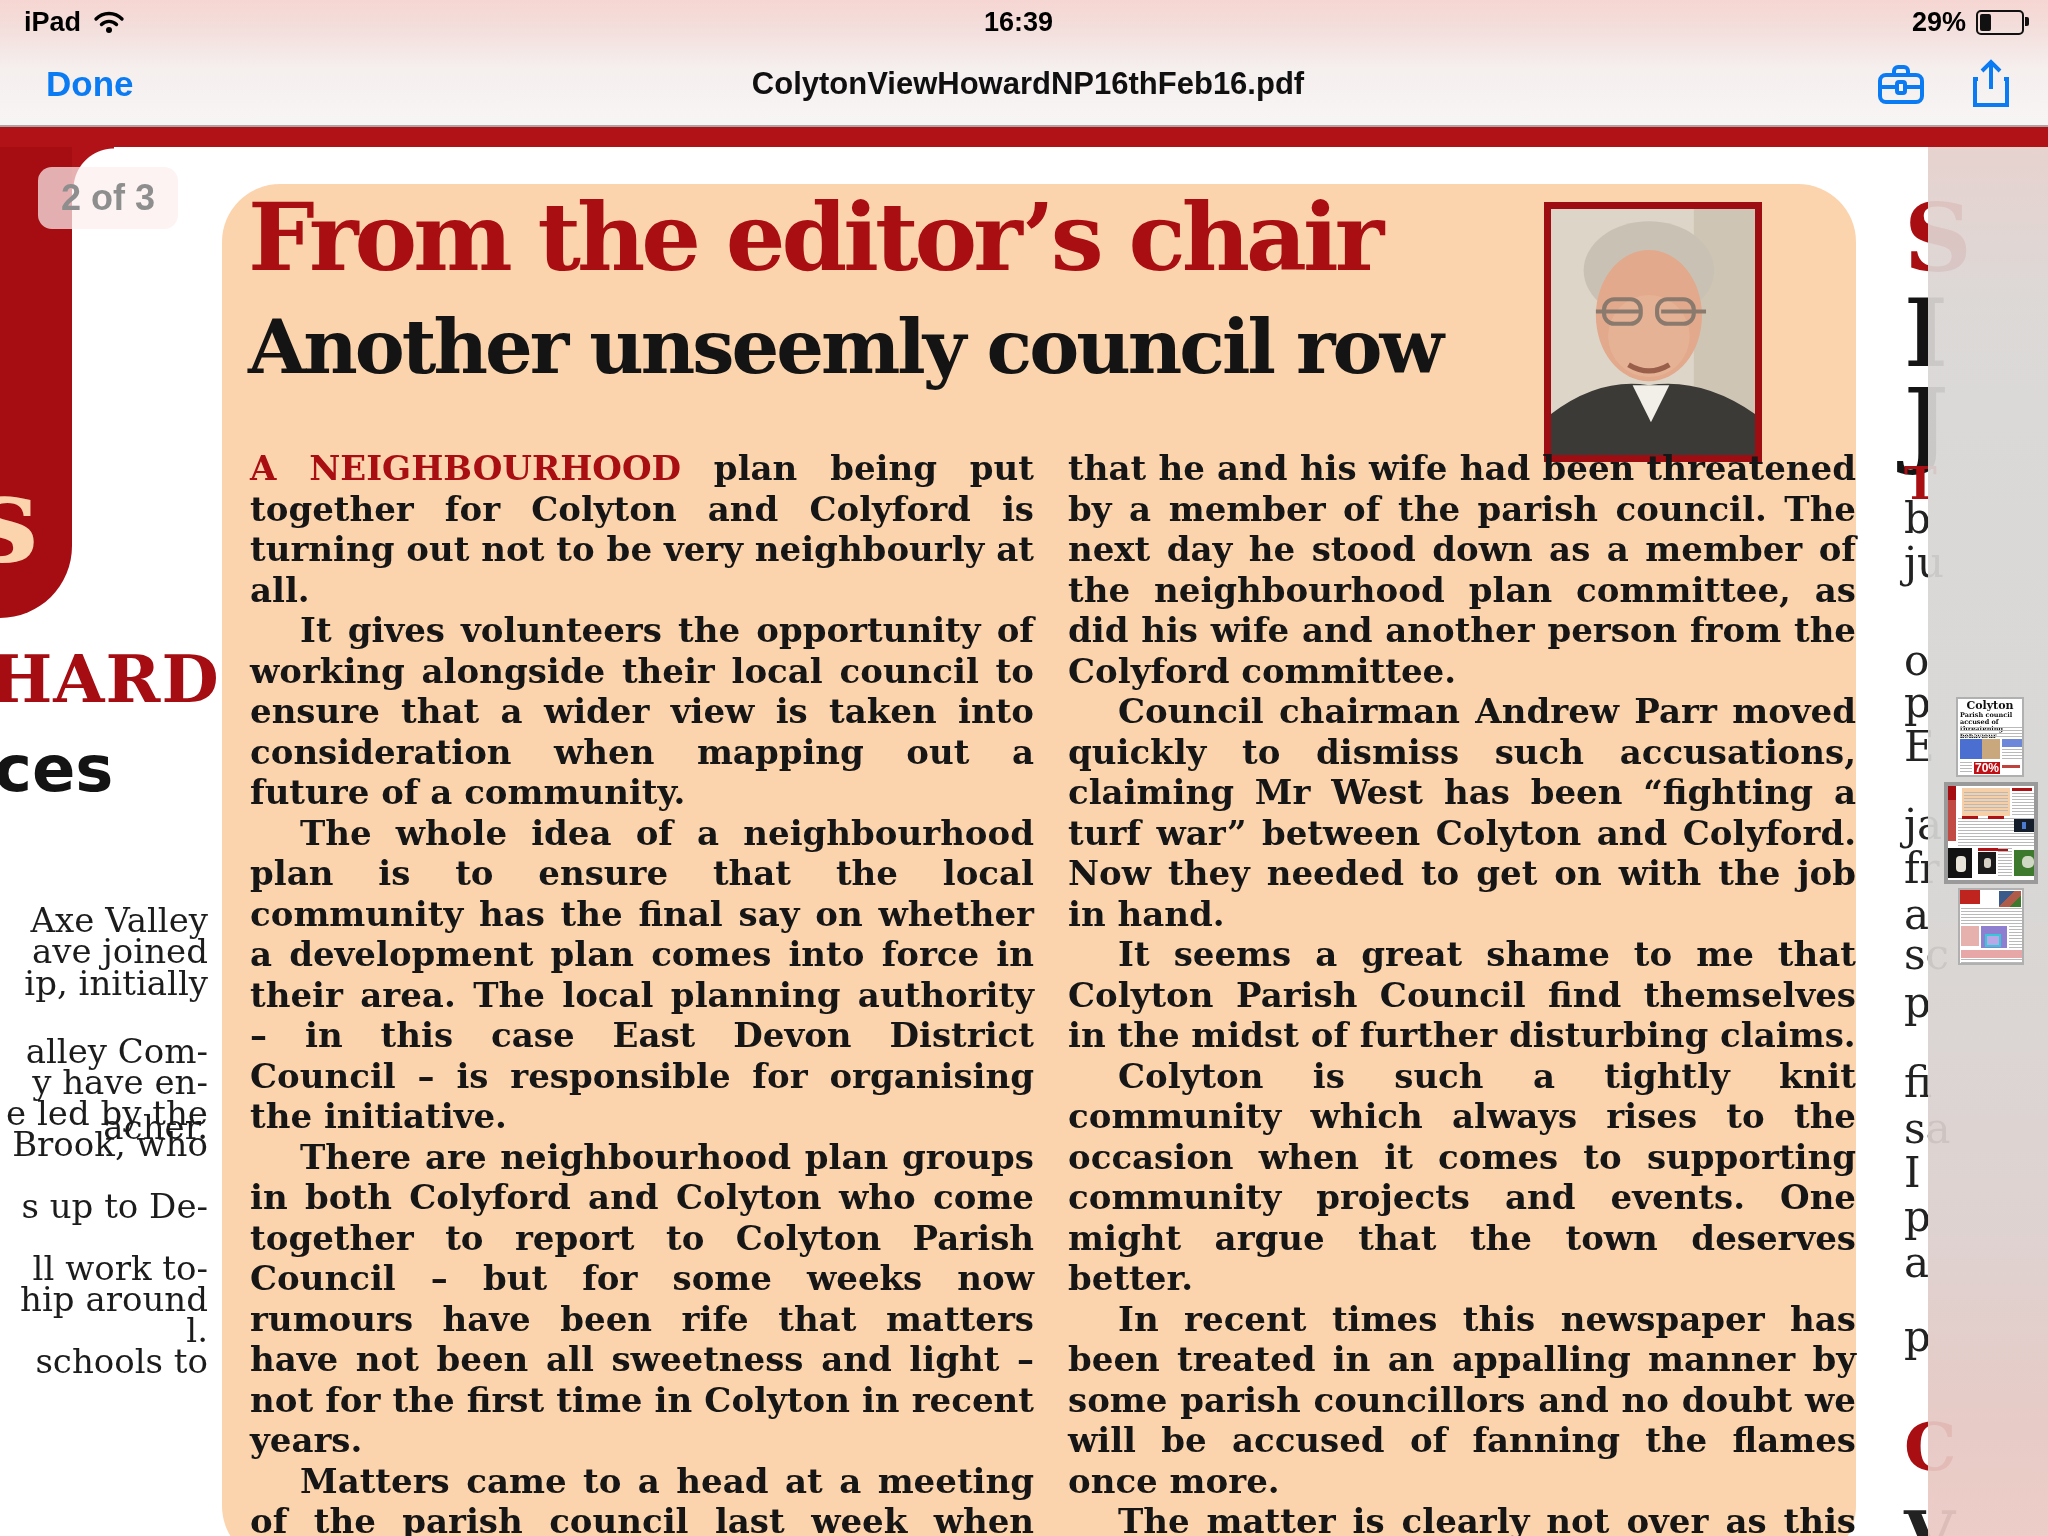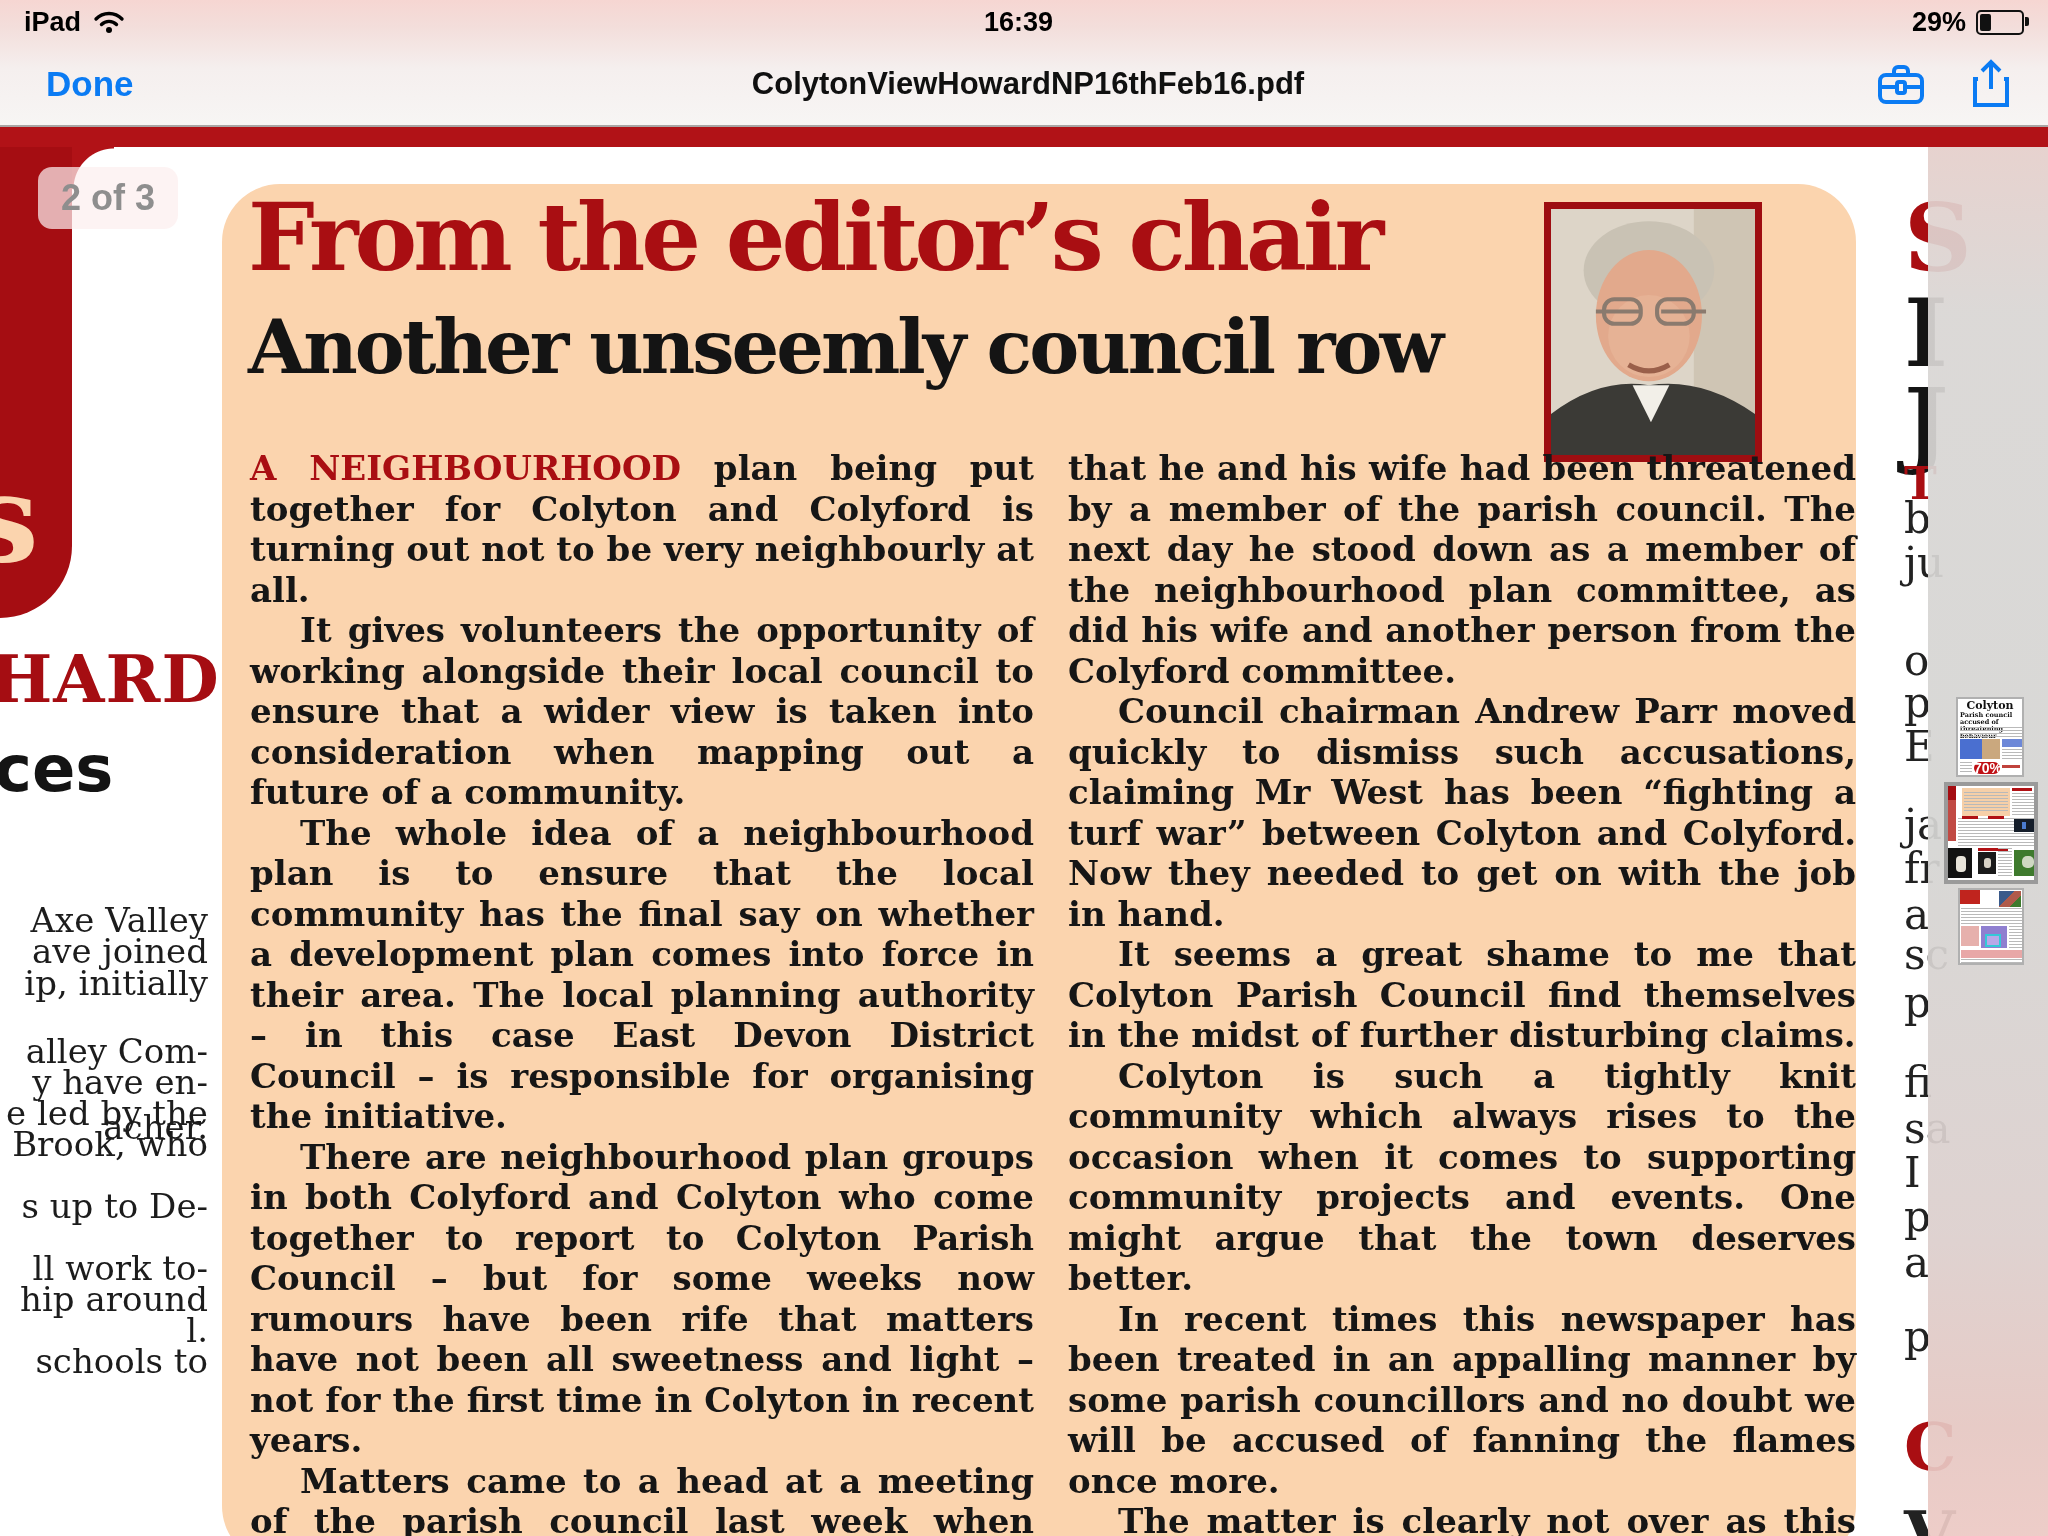--- a/index.html
+++ b/index.html
@@ -99,21 +99,21 @@
   .t1-masthead{position:absolute;left:0;top:1px;width:100%;text-align:center;
      font-family:"DejaVu Serif",serif;font-weight:700;font-size:11px;color:#111;line-height:11px;}
   .t1-headline{position:absolute;left:2px;top:13px;width:62px;
      font-family:"DejaVu Serif",serif;font-weight:700;font-size:6.5px;line-height:7px;color:#111;}
   .t1-rows{position:absolute;left:2px;top:28px;width:62px;height:10px;}
   .t1-photo{position:absolute;left:2px;top:40px;width:40px;height:20px;
      background:linear-gradient(90deg,#4a6fd0 0 55%,#caa87e 55% 100%);}
   .t1-photo2{position:absolute;left:44px;top:40px;width:20px;height:8px;background:#6d88d8;}
   .t1-rows2{position:absolute;left:44px;top:50px;width:20px;height:10px;}
   .t1-badge{position:absolute;left:16px;top:63px;width:26px;height:12px;background:#c01015;
-     color:#fff;font-weight:700;font-size:14px;line-height:12px;text-align:center;font-family:"Liberation Sans",sans-serif;border-radius:6px;}
+     color:#fff;font-weight:700;font-size:12px;line-height:12px;text-align:center;font-family:"Liberation Sans",sans-serif;}
   .t1-rows3{position:absolute;left:2px;top:63px;width:12px;height:12px;}
   .t1-red-footer{position:absolute;right:2px;top:66px;width:18px;height:3px;background:#c0423c;}
 
   .t2-redcol{position:absolute;left:0;top:0;width:8px;height:55px;background:#c14a44;}
   .t2-redcol2{position:absolute;left:0;top:0;width:8px;height:14px;background:#a50d12;}
   .t2-peach{position:absolute;left:14px;top:2px;width:48px;height:28px;background:#f6cfa8;}
   .t2-peach-rows{position:absolute;left:16px;top:6px;width:44px;height:20px;}
   .t2-rows{position:absolute;left:10px;top:32px;width:76px;height:28px;}
   .t2-red1{position:absolute;left:14px;top:30px;width:16px;height:3px;background:#b01014;}
   .t2-red2{position:absolute;left:40px;top:30px;width:16px;height:3px;background:#b01014;}

